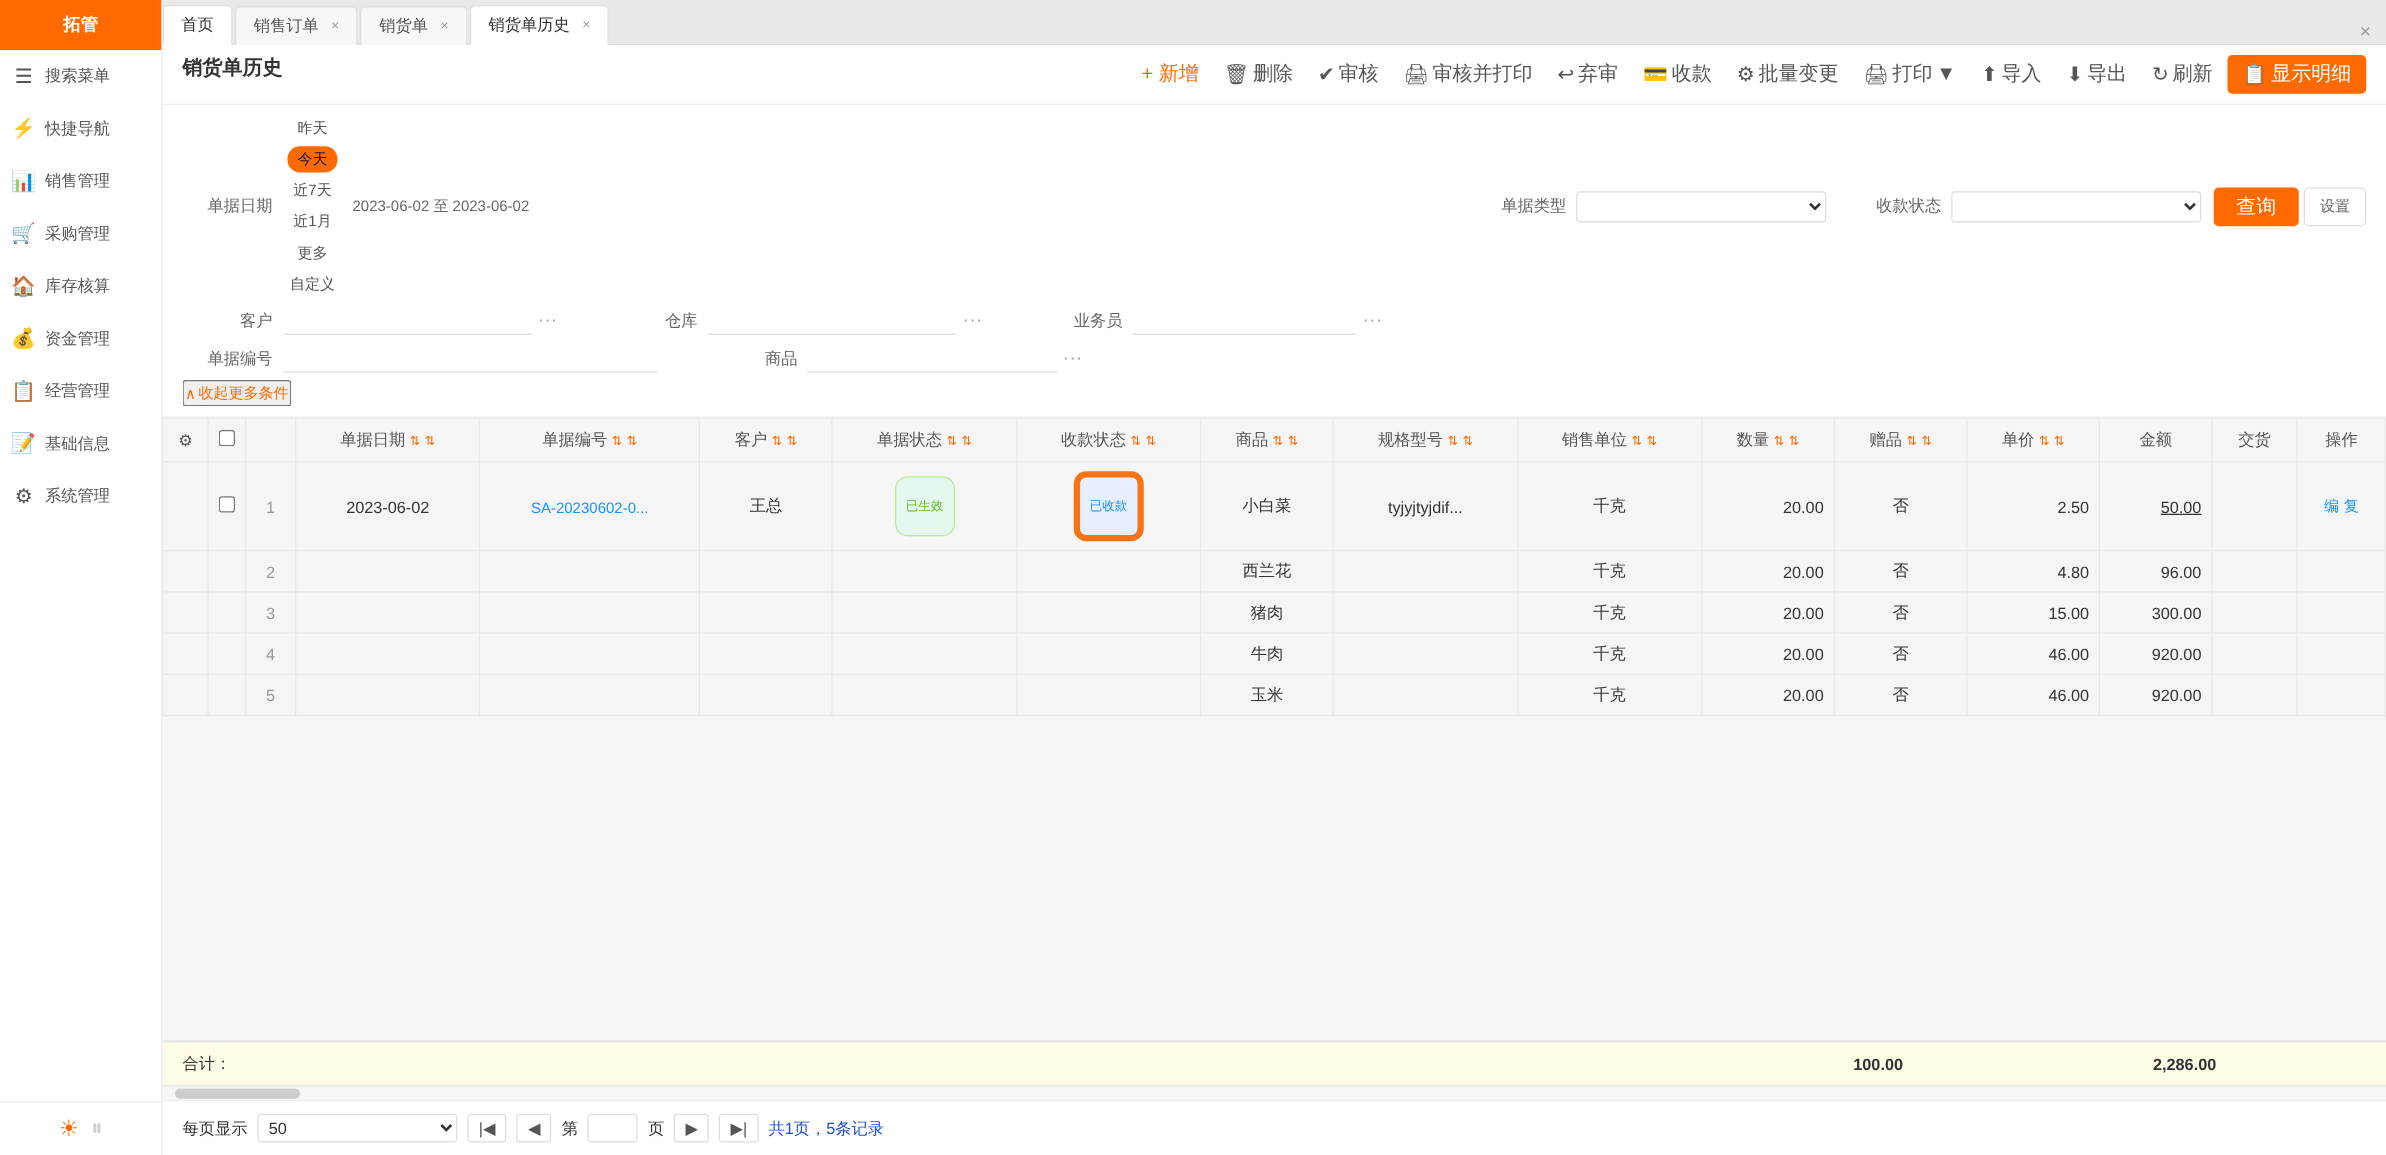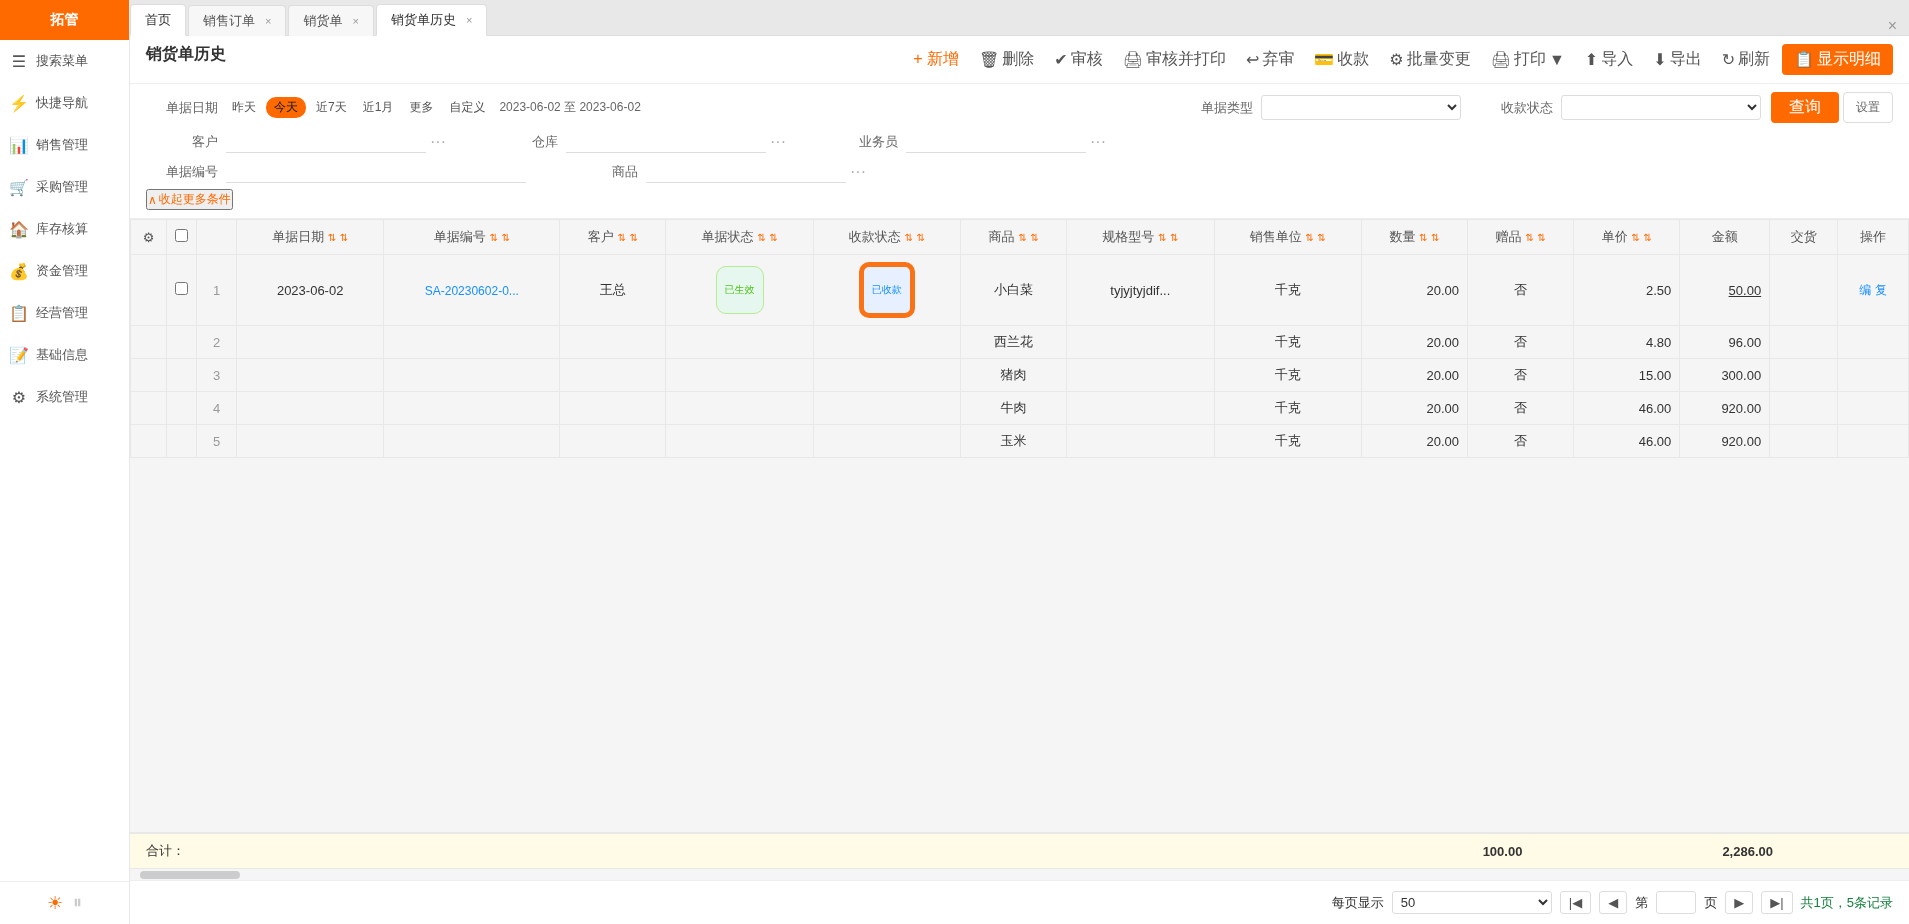--- a/index.html
+++ b/index.html
@@ -21,42 +21,42 @@
     .toolbar-btn { display: flex; align-items: center; gap: 3px; padding: 4px 8px; border: none; background: transparent; cursor: pointer; color: #555; font-size: 16px; border-radius: 3px; }
     .toolbar-btn.new { color: #ff6a00; }
     .toolbar-btn.primary { background: #ff6a00; color: #fff; border-radius: 4px; padding: 5px 12px; }
     .page-title { font-size: 16px; font-weight: bold; color: #333; margin-bottom: 10px; }
 
     
     .filter-area { background: #fff; padding: 8px 16px 4px 16px; border-bottom: 1px solid #eee; flex-shrink: 0; }
     .filter-row { display: flex; align-items: center; margin-bottom: 8px; gap: 0; }
     .filter-label { width: 80px; color: #666; font-size: 13px; text-align: right; padding-right: 8px; flex-shrink: 0; }
     .filter-input { border: none; border-bottom: 1px solid #ddd; padding: 3px 4px; font-size: 13px; color: #333; background: transparent; outline: none; min-width: 120px; }
-    .date-range-btns { display: flex; gap: 4px; align-items: flex-end; }
+    .date-range-btns { display: flex; gap: 4px; align-items: center; flex-direction: column; }
     .date-btn { padding: 2px 6px; border: none; background: transparent; cursor: pointer; color: #555; font-size: 12px; border-radius: 3px; }
     .date-btn.active { background: #ff6a00; color: #0f172a; border-radius: 10px; padding: 2px 8px; }
     .date-range-text { font-size: 12px; color: #666; margin-left: 4px; }
     .filter-select { border: 1px solid #ddd; padding: 3px 8px; font-size: 13px; color: #333; background: #fff; border-radius: 3px; min-width: 160px; cursor: pointer; }
     .filter-dots { color: #aaa; font-size: 16px; cursor: pointer; margin-left: 4px; }
     .collapse-btn { color: #ff6a00; font-size: 12px; cursor: pointer; display: flex; align-items: center; gap: 2px; }
     .data-table { width: 100%; border-collapse: collapse; font-size: 13px; }
     .data-table th { background: #f5f5f5; border: 1px solid #e8e8e8; padding: 8px 8px; color: #555; font-weight: normal; white-space: nowrap; text-align: center; }
     .data-table td { border: 1px solid #e8e8e8; padding: 7px 8px; color: #333; white-space: nowrap; text-align: center; }
     .sort-icon { color: #ff6a00; font-size: 10px; }
 
     
     .badge { display: inline-block; padding: 16px 8px; border-radius: 10px; font-size: 10px; }
     .badge-green { background: #e6f7f0; color: #52c41a; border: 1px solid #b7eb8f; }
     .badge-blue { background: #e6f0ff; color: #1890ff; border: 5px solid #f97316; }
 
     
     .table-footer { background: #fffbe6; border-top: 2px solid #e8e8e8; padding: 8px 16px; display: flex; align-items: center; font-size: 13px; flex-shrink: 0; }
 
     
-    .pagination-bar { height: 44px; background: #fff; border-top: 1px solid #eee; display: flex; align-items: center; justify-content: flex-end; padding: 0 16px; gap: 8px; flex-shrink: 0; font-size: 13px; }
+    .pagination-bar { height: 44px; background: #fff; border-top: 1px solid #eee; display: flex; align-items: center; padding: 0 16px; gap: 8px; flex-shrink: 0; font-size: 13px; }
     .page-btn { border: 1px solid #ddd; background: #fff; padding: 3px 8px; cursor: pointer; border-radius: 3px; color: #555; font-size: 13px; }
     .page-btn:disabled { color: #ccc; cursor: default; }
     .page-input { border: 1px solid #ddd; width: 40px; text-align: center; padding: 3px; border-radius: 3px; font-size: 13px; }
 
     
     .gear-col { width: 36px; }
 
     .action-link { color: #1890ff; cursor: pointer; text-decoration: none; font-size: 12px; }
 
     
@@ -479,16 +479,16 @@
       <option value="50">50</option>
       <option value="100">100</option>
     </select>
     <button class="page-btn">|◀</button>
     <button class="page-btn">◀</button>
     <span>第</span>
     <input class="page-input" type="text" style="">
     <span>页</span>
     <button class="page-btn">▶</button>
     <button class="page-btn">▶|</button>
-    <span style="color:#15803d;">共1页，5条记录</span>
+    <span style="color:#1d4ed8;">共1页，5条记录</span>
   </div>
 
 </div>
 
 </body></html>

